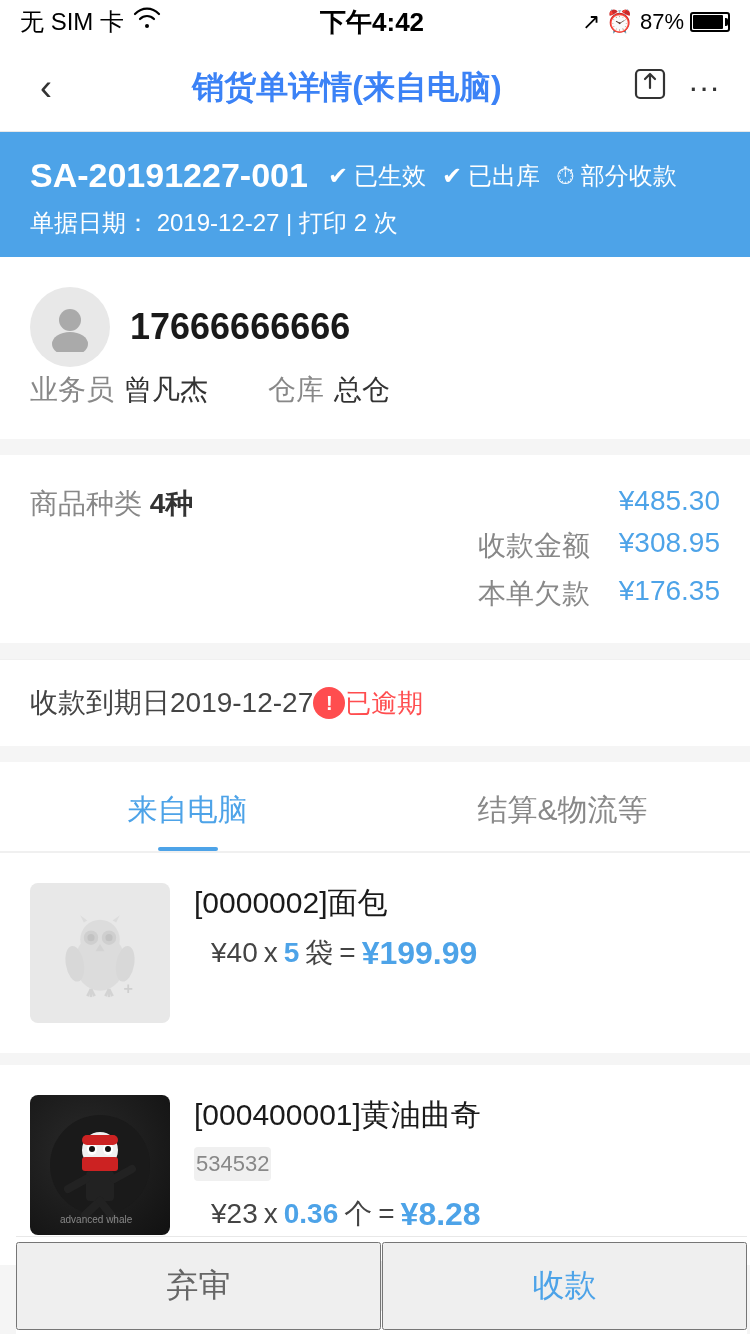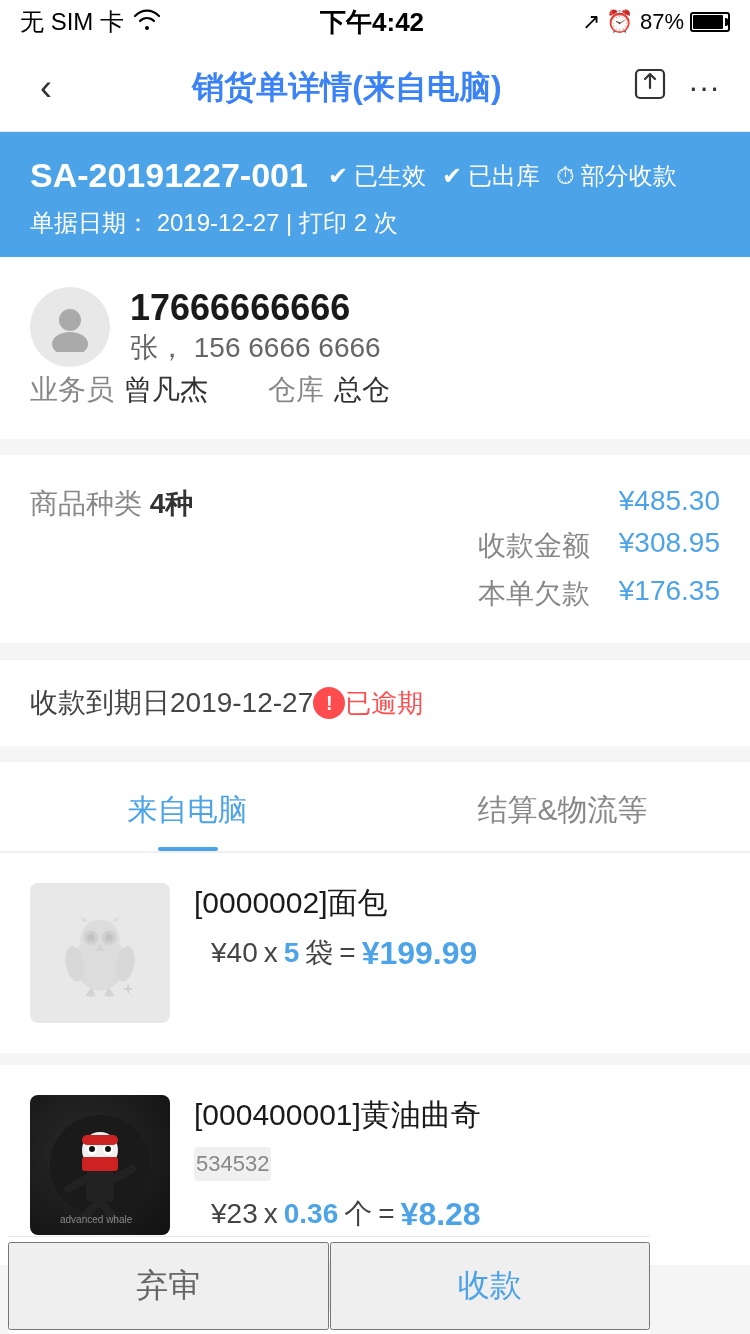--- a/index.html
+++ b/index.html
@@ -17,21 +17,21 @@
     .status-bar {
       background: #fff;
       height: 44px;
       display: flex;
       align-items: center;
       justify-content: space-between;
       padding: 0 20px;
       font-size: 24px;
       font-weight: 500;
     }
-    .status-left { display: flex; align-items: center; gap: 8px; }
+    .status-left { display: flex; align-items: flex-start; gap: 8px; }
     .status-center { font-weight: 600; font-size: 26px; }
     .status-right { display: flex; align-items: center; gap: 6px; font-size: 22px; }
     .battery-icon {
       width: 40px; height: 20px;
       border: 2px solid #000;
       border-radius: 3px;
       position: relative;
       display: inline-flex;
       align-items: center;
     }
@@ -250,22 +250,22 @@
       flex-wrap: wrap;
       margin-left: 17px;
     }
     .price-highlight { color: #4da3e8; font-weight: 600; }
     .price-total { color: #4da3e8; font-weight: 700; font-size: 32px; }
 
     
     .bottom-bar {
       position: fixed;
       bottom: 0;
-      left: 8px;
-      width: 642px;
+      left: 16px;
+      width: 731px;
       height: 98px;
       background: #fff;
       border-top: 1px solid #e8e8e8;
       display: flex;
       align-items: center;
     }
     .bottom-btn {
       flex: 1;
       text-align: center;
       font-size: 32px;
@@ -380,24 +380,20 @@
 <div class="customer-section">
   <div class="customer-top">
     <div class="avatar">
       <svg width="50" height="50" viewBox="0 0 50 50" fill="none">
         <circle cx="25" cy="18" r="11" fill="#aaa"></circle>
         <ellipse cx="25" cy="42" rx="18" ry="12" fill="#aaa"></ellipse>
       </svg>
     </div>
     <div>
       <div class="customer-name">17666666666</div>
-      <div class="customer-phone">
-        <span>张</span>，
-        <span>156 6666 6666</span>
-      </div>
     </div>
   </div>
   <div class="customer-meta">
     <div class="meta-item">
       <span class="meta-label">业务员</span>
       <span class="meta-value">曾凡杰</span>
     </div>
     <div class="meta-item">
       <span class="meta-label">仓库</span>
       <span class="meta-value">总仓</span>

